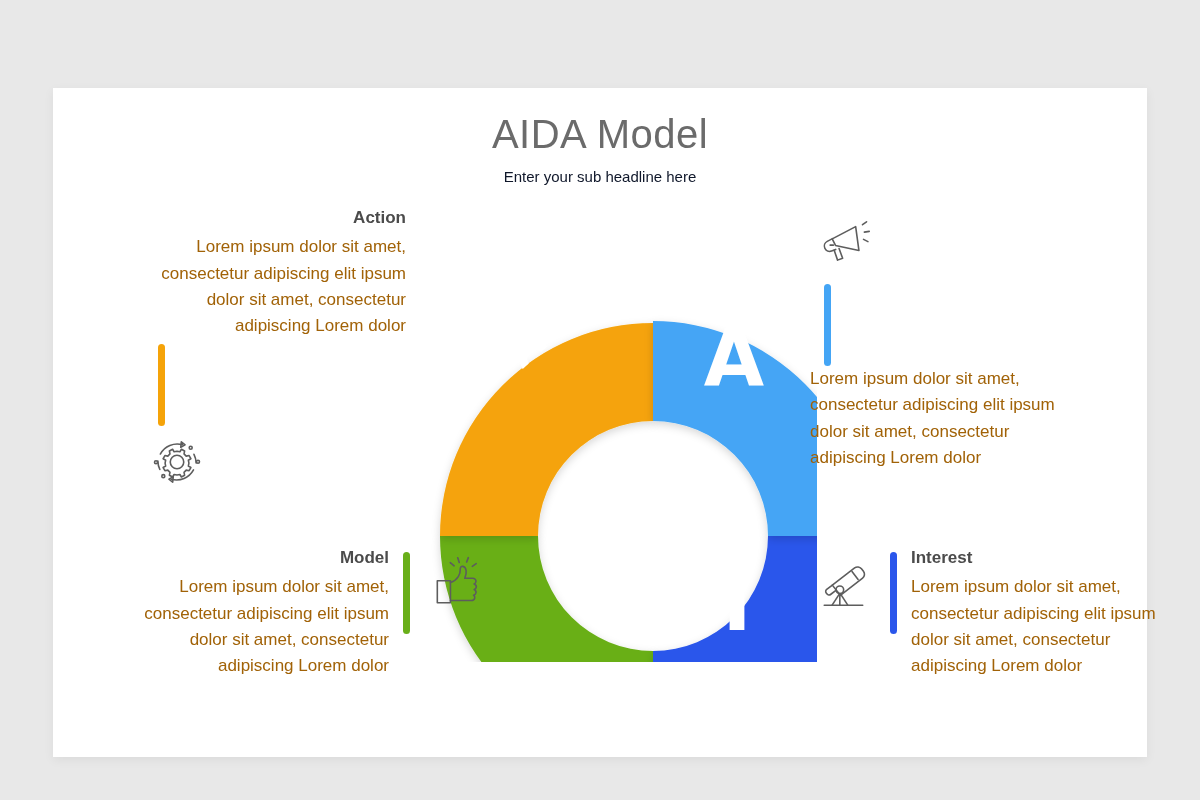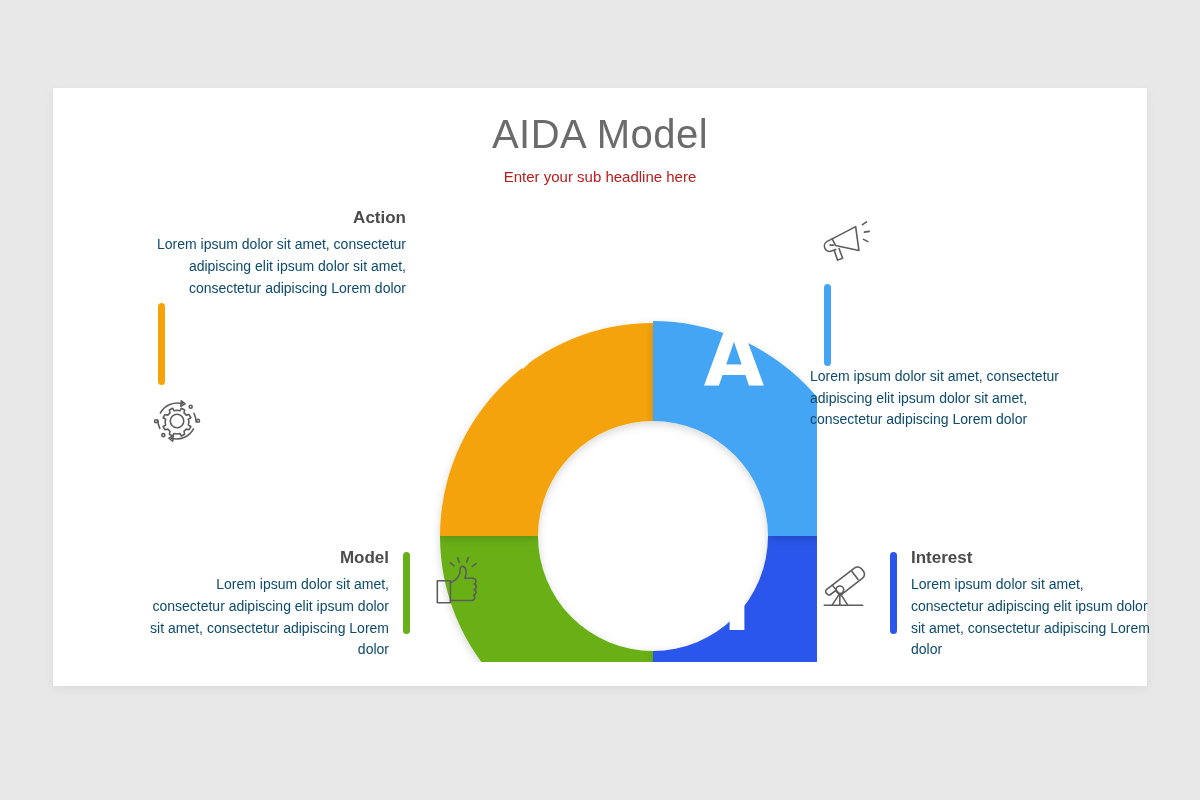--- a/index.html
+++ b/index.html
@@ -12,21 +12,21 @@
     background: #e8e8e8;
     font-family: "Liberation Sans", sans-serif;
     overflow: hidden;
   }
 
   #slide-card {
     position: absolute;
     left: 53px;
     top: 88px;
     width: 1094px;
-    height: 598px;
+    height: 669px;
     background: #ffffff;
     box-shadow: 0 3px 10px rgba(0,0,0,0.06);
   }
 
   
   #slide-title {
     position: absolute;
     left: 0;
     top: 24px;
     width: 100%;
@@ -37,21 +37,21 @@
     letter-spacing: 0.5px;
   }
   #slide-subtitle {
     position: absolute;
     left: 0;
     top: 80px;
     width: 100%;
     text-align: center;
     font-size: 15px;
     font-weight: 400;
-    color: #b91c1c;
+    color: #0f172a;
   }
 
   
   #donut-chart {
     position: absolute;
     left: 334px;
     top: 122px;
     width: 430px;
     height: 452px;
   }
@@ -79,22 +79,22 @@
   .info-block.right .info-text  { order: 3; text-align: left; }
 
   .info-heading {
     font-size: 17px;
     font-weight: bold;
     color: #4b4b4b;
     margin: 0 0 6px 0;
     line-height: 1.2;
   }
   .info-body {
-    font-size: 14px;
-    color: #0c4a6e;
+    font-size: 17px;
+    color: #a16207;
     line-height: 1.55;
     margin: 0;
   }
 
   .accent-bar {
     width: 7px;
     height: 82px;
     border-radius: 4px;
     flex: 0 0 auto;
     margin: 4px 14px 0 14px;

